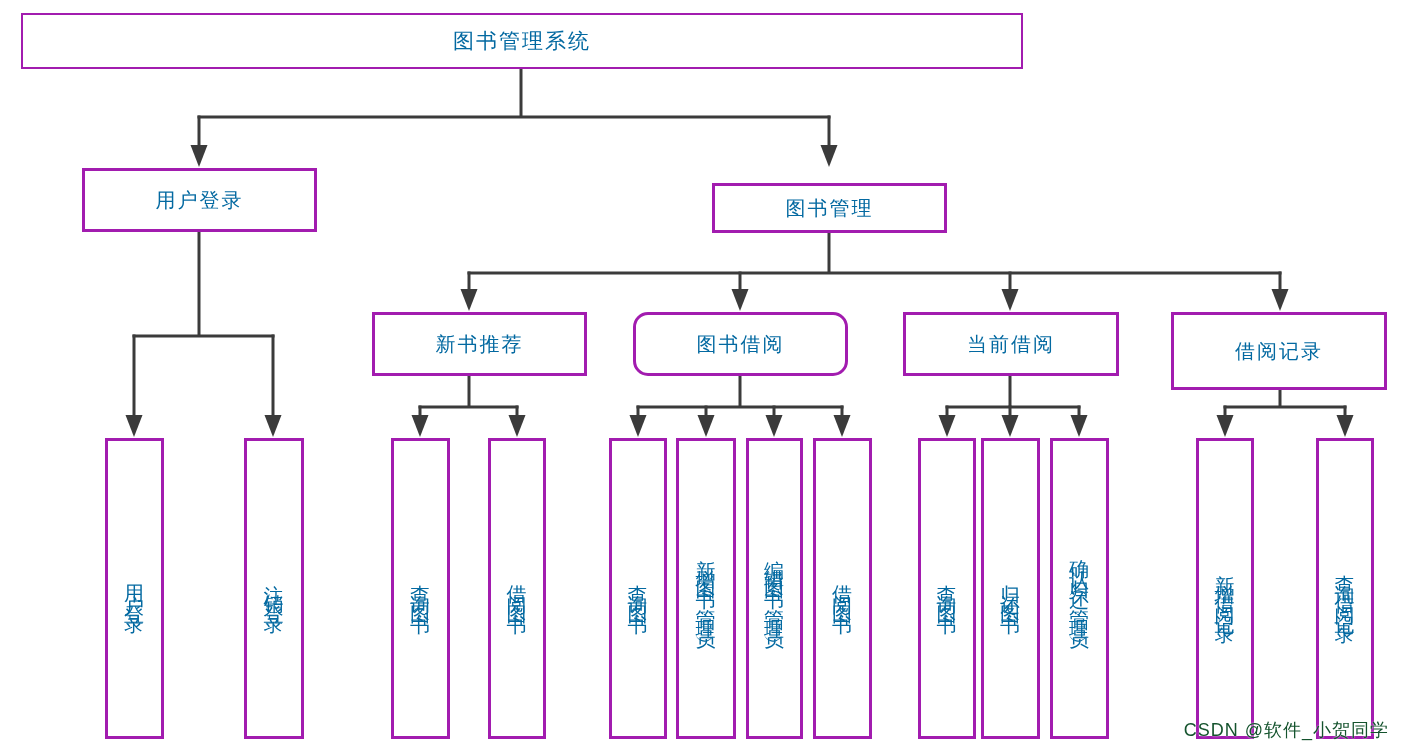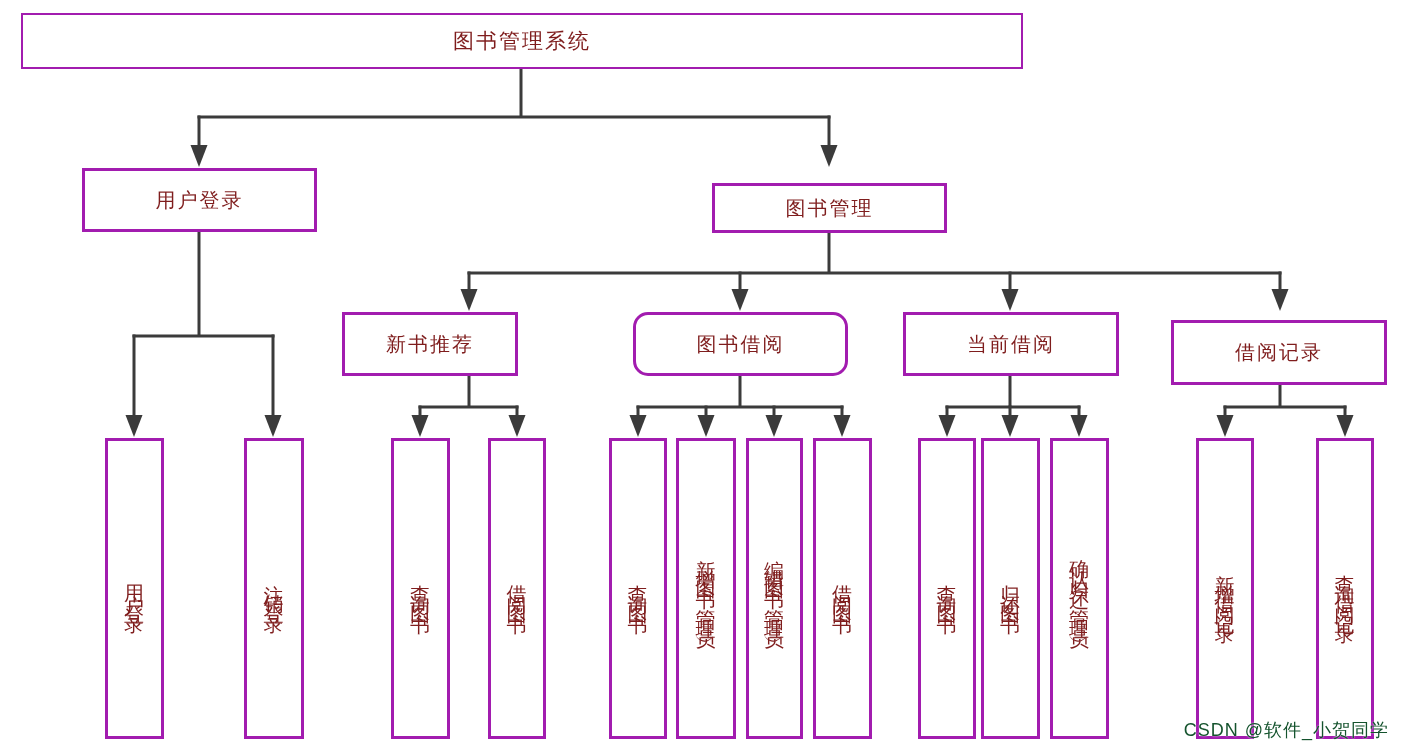--- a/index.html
+++ b/index.html
@@ -17,21 +17,21 @@
     width: 1405px; height: 747px;
   }
   .box {
     position: absolute;
     box-sizing: border-box;
     border: 3px solid #a21caf;
     background: #ffffff;
     display: flex;
     align-items: center;
     justify-content: center;
-    color: #7f1d1d;
+    color: #0369a1;
     font-size: 20px;
     letter-spacing: 2px;
     text-align: left;
     white-space: nowrap;
   }
   .box.root { border-width: 2.5px; font-size: 21px; }
   .box.v {
     writing-mode: vertical-rl;
     letter-spacing: 10px;
     font-size: 20px;
@@ -118,24 +118,24 @@
       <polygon points="1216.5,415 1233.5,415 1225,437"></polygon>
       <polygon points="1336.5,415 1353.5,415 1345,437"></polygon>
     </g>
   </svg>
 
   <div class="box root" style="left:21px; top:13px; width:1002px; height:56px;">图书管理系统</div>
 
   <div class="box" style="left:82px; top:168px; width:235px; height:64px;">用户登录</div>
   <div class="box" style="left:712px; top:183px; width:235px; height:50px;">图书管理</div>
 
-  <div class="box" style="left:342px; top:312px; width:176px; height:64px;">新书推荐</div>
+  <div class="box" style="left:372px; top:312px; width:215px; height:64px;">新书推荐</div>
   <div class="box" style="left:633px; top:312px; width:215px; height:64px;border-radius:15px;">图书借阅</div>
   <div class="box" style="left:903px; top:312px; width:216px; height:64px;">当前借阅</div>
-  <div class="box" style="left:1171px; top:312px; width:216px; height:65px;margin-top:8px;">借阅记录</div>
+  <div class="box" style="left:1171px; top:312px; width:216px; height:78px;">借阅记录</div>
 
   <div class="box v" style="left:105px; top:438px; width:59px; height:301px;">用户登录</div>
   <div class="box v" style="left:244px; top:438px; width:60px; height:301px;">注销登录</div>
 
   <div class="box v" style="left:391px; top:438px; width:59px; height:301px;">查询图书</div>
   <div class="box v" style="left:488px; top:438px; width:58px; height:301px;">借阅图书</div>
 
   <div class="box v" style="left:609px; top:438px; width:58px; height:301px;">查询图书</div>
   <div class="box v" style="left:676px; top:438px; width:60px; height:301px;">新增图书（管理员）</div>
   <div class="box v" style="left:746px; top:438px; width:57px; height:301px;">编辑图书（管理员）</div>

